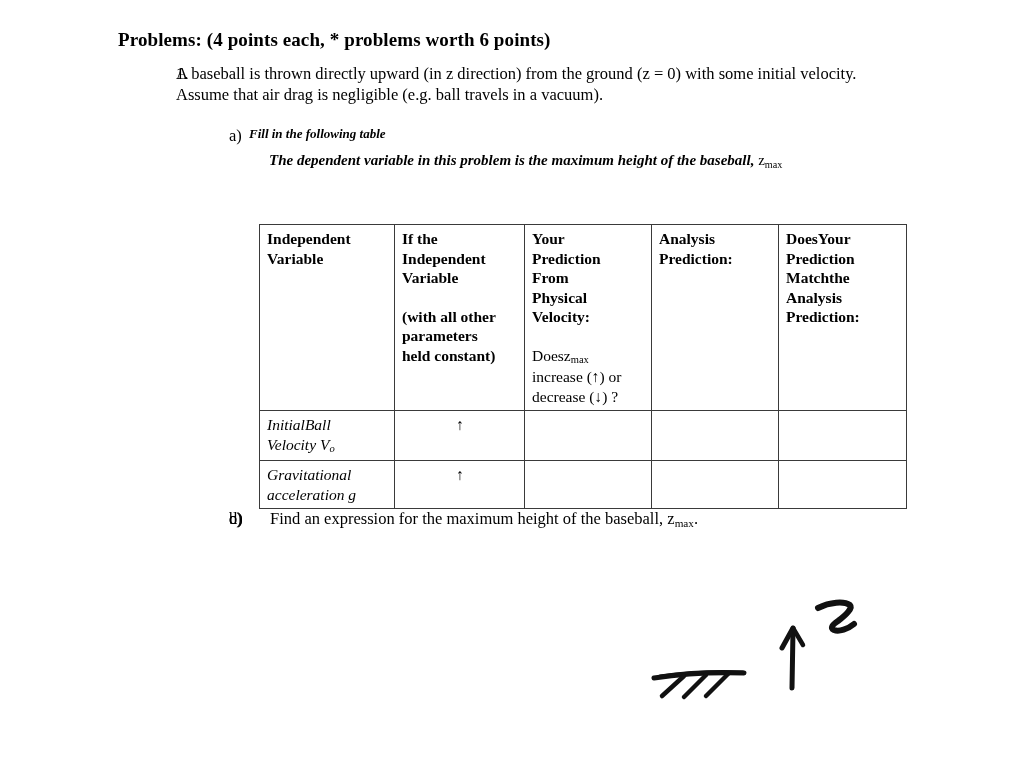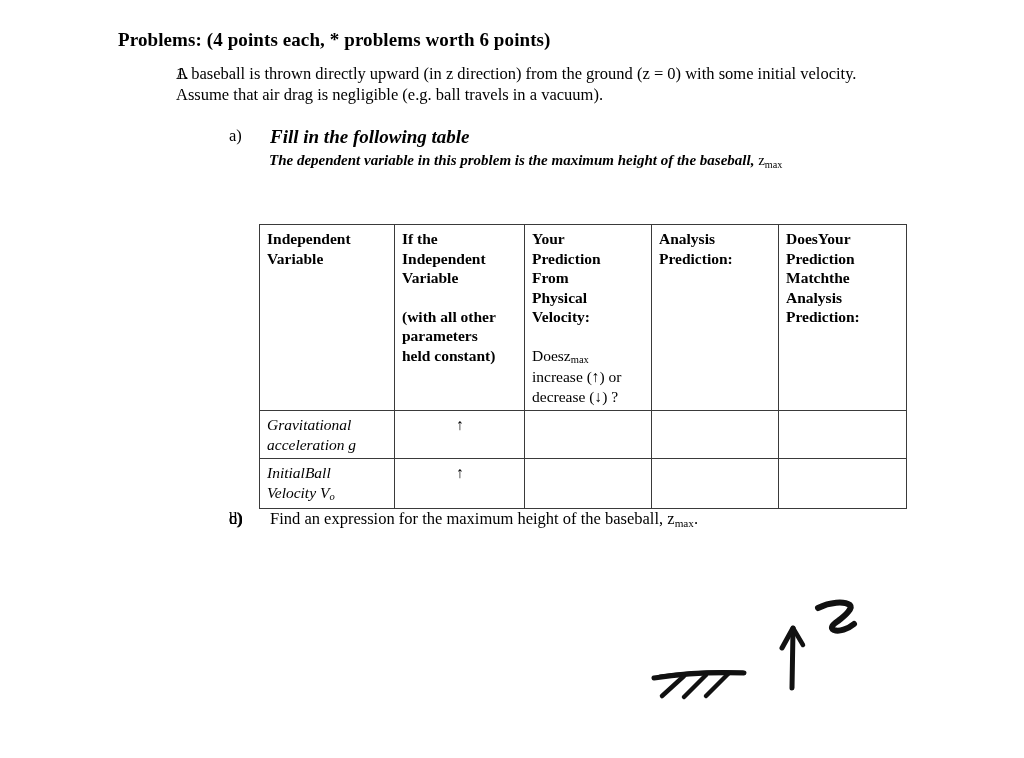--- a/index.html
+++ b/index.html
@@ -54,22 +54,22 @@
     top: 126px;
     width: 700px;
   }
   .part-label {
     position: absolute;
     left: 0;
     top: 0;
     font-size: 16.5px;
   }
   .part-a-text {
-    margin-left: 41px;
-    font-size: 19px;
+    margin-left: 20px;
+    font-size: 13px;
     font-style: italic;
     font-weight: bold;
   }
   .dependent-note {
     position: absolute;
     left: 269px;
     top: 152px;
     font-size: 15px;
     font-style: italic;
     font-weight: bold;
@@ -240,33 +240,33 @@
           <span class="hdr-line header-just"><span>Does</span><span>Your</span></span>
           <span class="hdr-line">Prediction</span>
           <span class="hdr-line header-just"><span>Match</span><span>the</span></span>
           <span class="hdr-line">Analysis</span>
           <span class="hdr-line">Prediction:</span>
         </td>
       </tr>
 
       <tr>
         <td class="row-label">
+          <span class="justify-row"><span>Initial</span><span>Ball</span></span>
+          <span><span>Velocity  V</span><sub>o</sub></span>
+        </td>
+        <td class="arrow-cell">↑</td>
+        <td></td>
+        <td></td>
+        <td></td>
+      </tr>
+
+      <tr>
+        <td class="row-label">
           <span>Gravitational</span>
           <span><span>acceleration g</span></span>
-        </td>
-        <td class="arrow-cell">↑</td>
-        <td></td>
-        <td></td>
-        <td></td>
-      </tr>
-
-      <tr>
-        <td class="row-label">
-          <span class="justify-row"><span>Initial</span><span>Ball</span></span>
-          <span><span>Velocity  V</span><sub>o</sub></span>
         </td>
         <td class="arrow-cell">↑</td>
         <td></td>
         <td></td>
         <td></td>
       </tr>
     </tbody>
   </table>
 </div>
 

